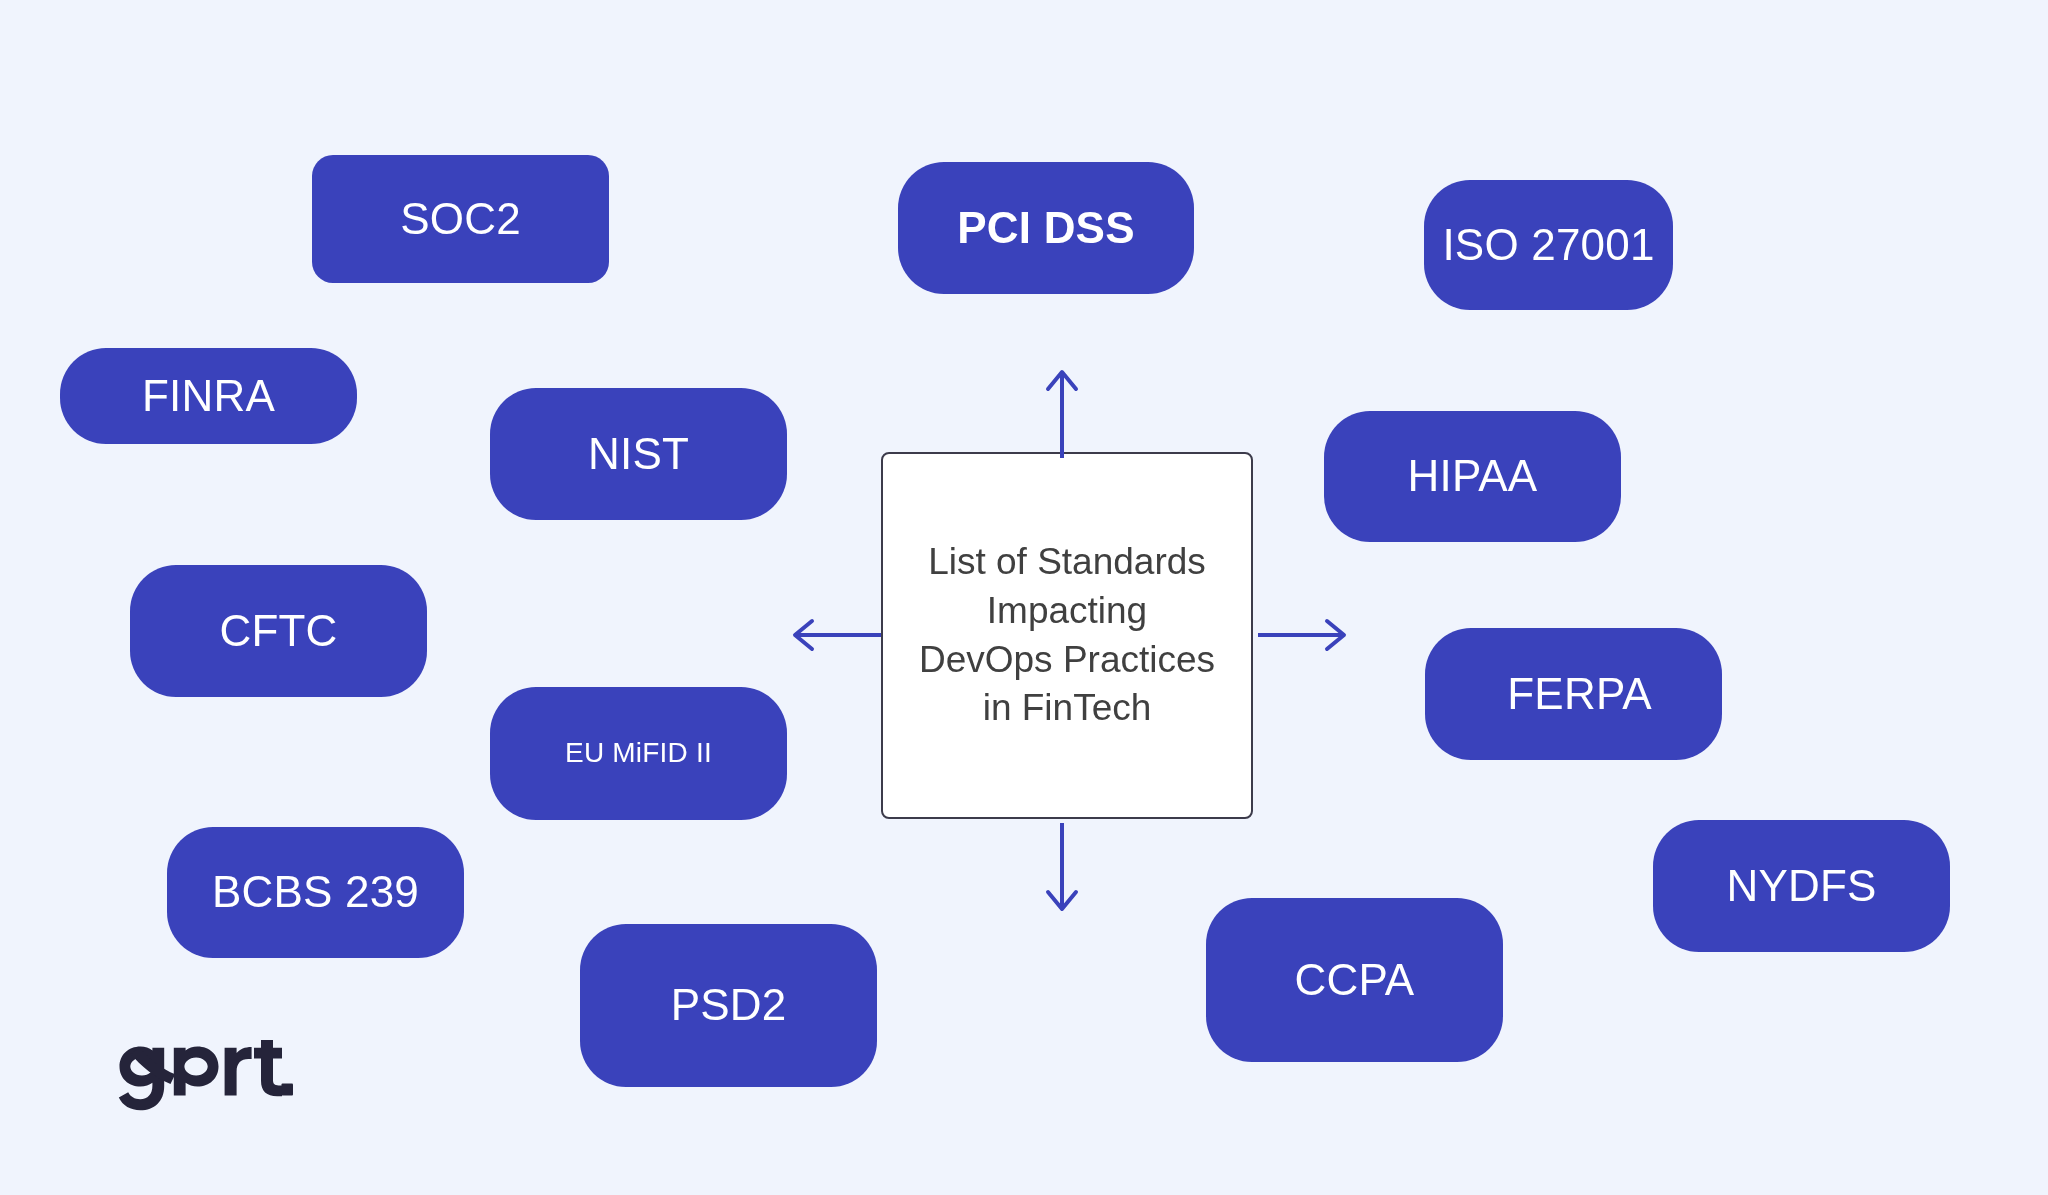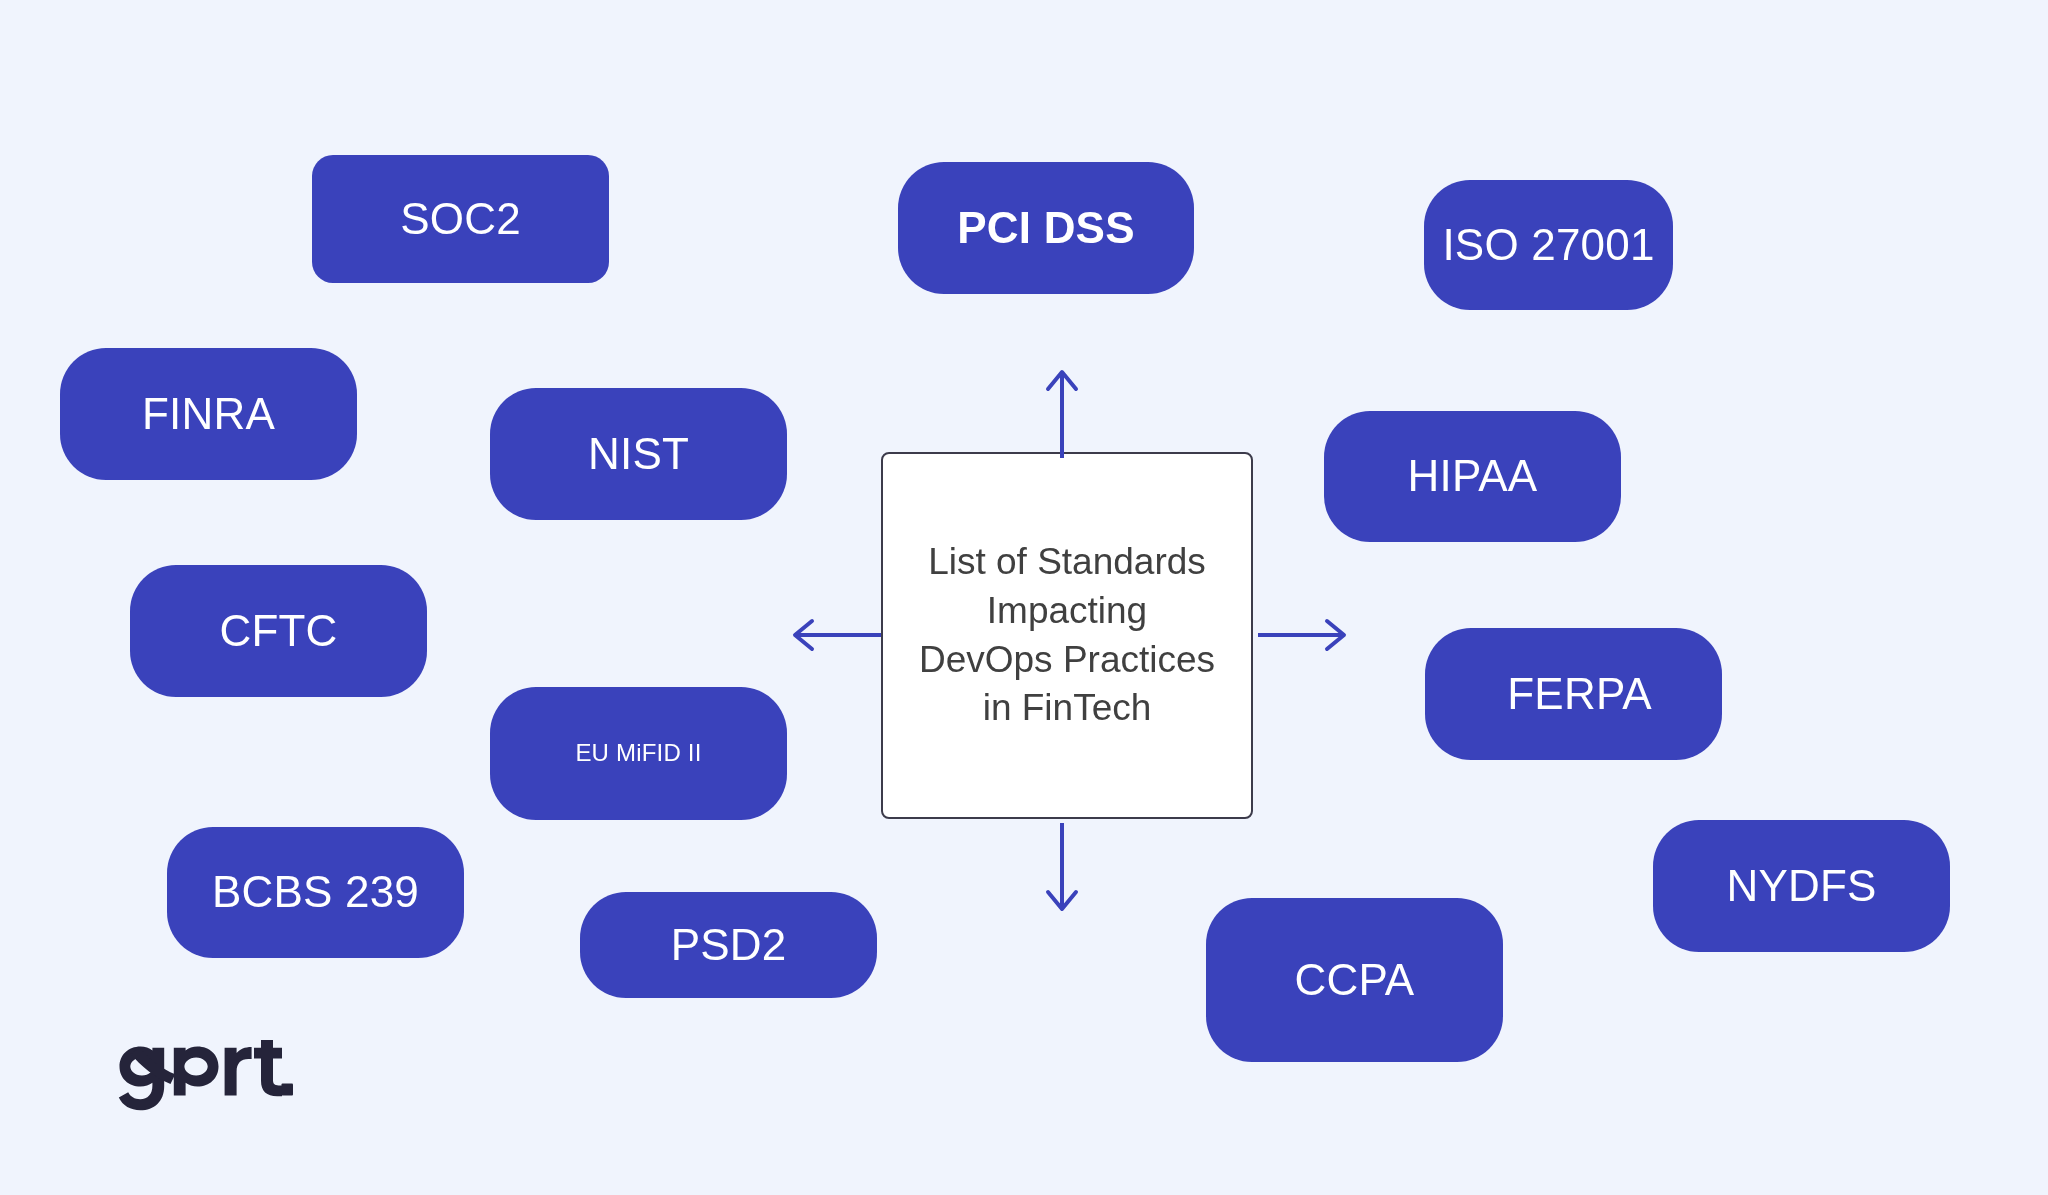--- a/index.html
+++ b/index.html
@@ -32,21 +32,21 @@
     border-radius: 46px;
     font-size: 44px;
     font-weight: 400;
     letter-spacing: 0.2px;
     line-height: 1.1;
     text-align: center;
     padding: 0 18px;
     -webkit-font-smoothing: antialiased;
   }
   .node.small {
-    font-size: 24px;
+    font-size: 28px;
   }
 
   
   .center-node {
     position: absolute;
     display: flex;
     align-items: center;
     justify-content: center;
     box-sizing: border-box;
     background: #ffffff;
@@ -86,21 +86,21 @@
   </div>
 
   <div class="node" style="left:898px; top:162px; width:296px; height:132px;font-weight:bold;">
     <span>PCI DSS</span>
   </div>
 
   <div class="node" style="left:1424px; top:180px; width:249px; height:130px;">
     <span>ISO 27001</span>
   </div>
 
-  <div class="node" style="left:60px; top:348px; width:297px; height:132px;">
+  <div class="node" style="left:60px; top:348px; width:297px; height:96px;">
     <span>FINRA</span>
   </div>
 
   <div class="node" style="left:490px; top:388px; width:297px; height:132px;">
     <span>NIST</span>
   </div>
 
   <div class="node" style="left:1324px; top:411px; width:297px; height:131px;">
     <span>HIPAA</span>
   </div>
@@ -119,21 +119,21 @@
   </div>
 
   <div class="node" style="left:167px; top:827px; width:297px; height:131px;">
     <span>BCBS 239</span>
   </div>
 
   <div class="node" style="left:1653px; top:820px; width:297px; height:132px;">
     <span>NYDFS</span>
   </div>
 
-  <div class="node" style="left:580px; top:892px; width:297px; height:106px;">
+  <div class="node" style="left:580px; top:924px; width:297px; height:163px;">
     <span>PSD2</span>
   </div>
 
   <div class="node" style="left:1206px; top:898px; width:297px; height:164px;">
     <span>CCPA</span>
   </div>
 
   <div class="center-node" style="left:881px; top:452px; width:372px; height:367px;">
     <span>List of Standards
 Impacting

